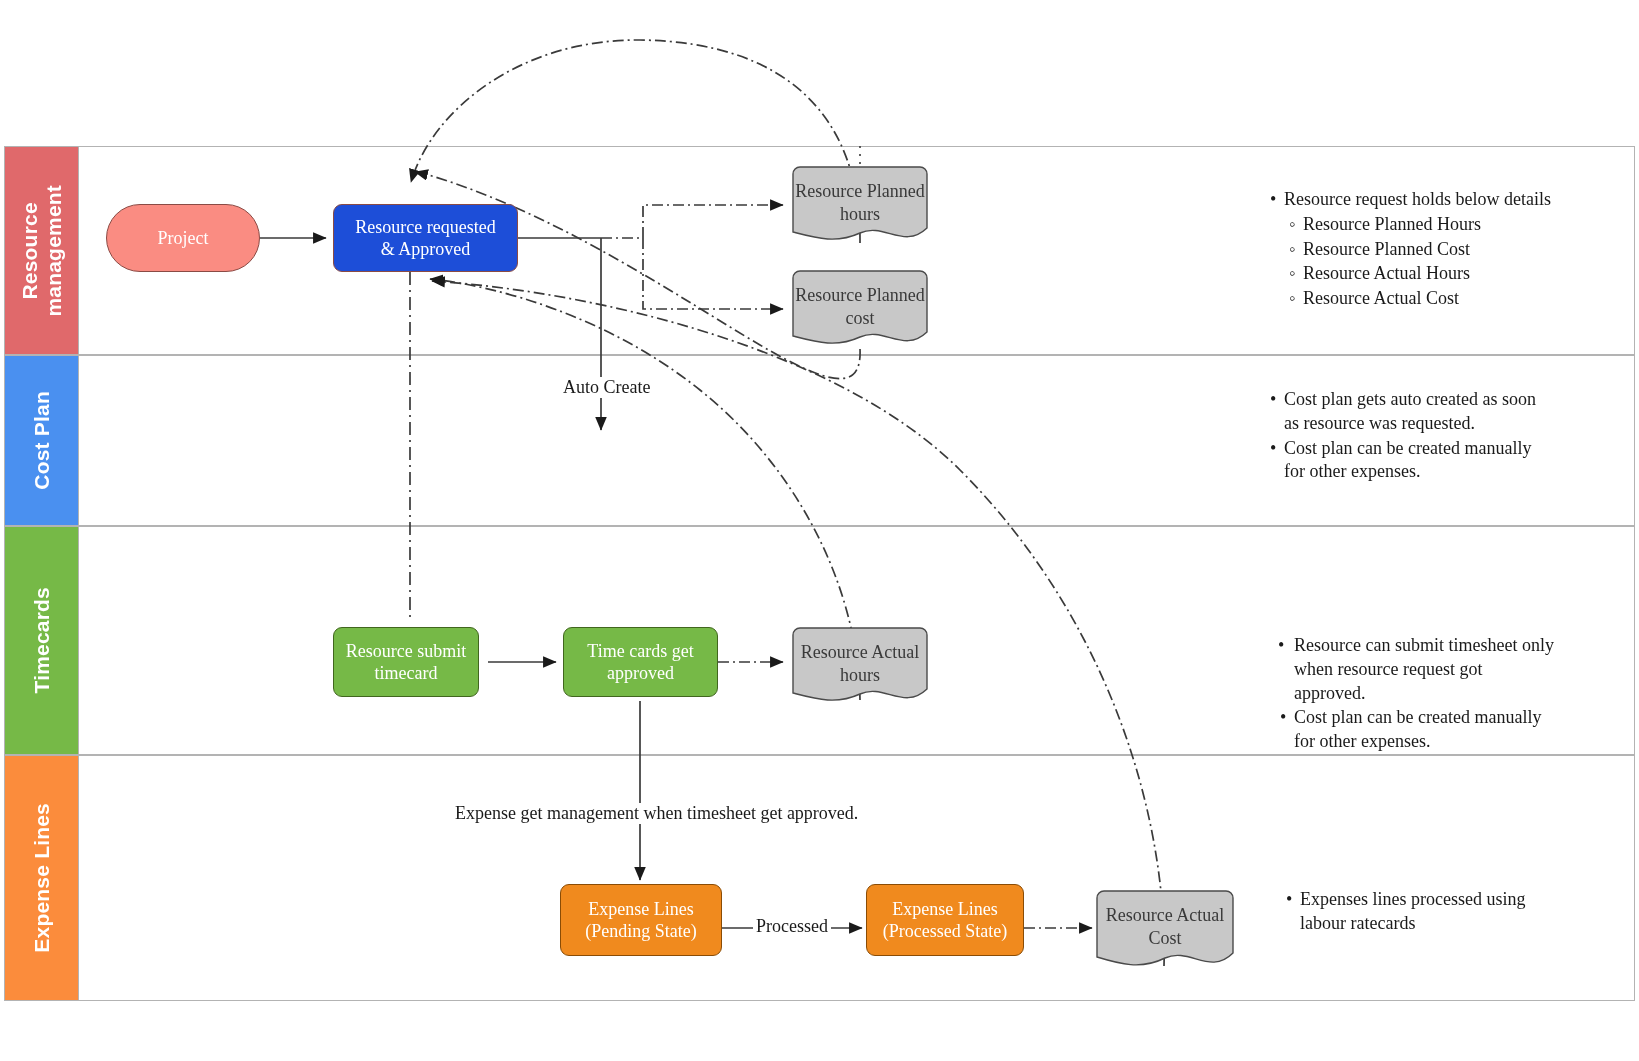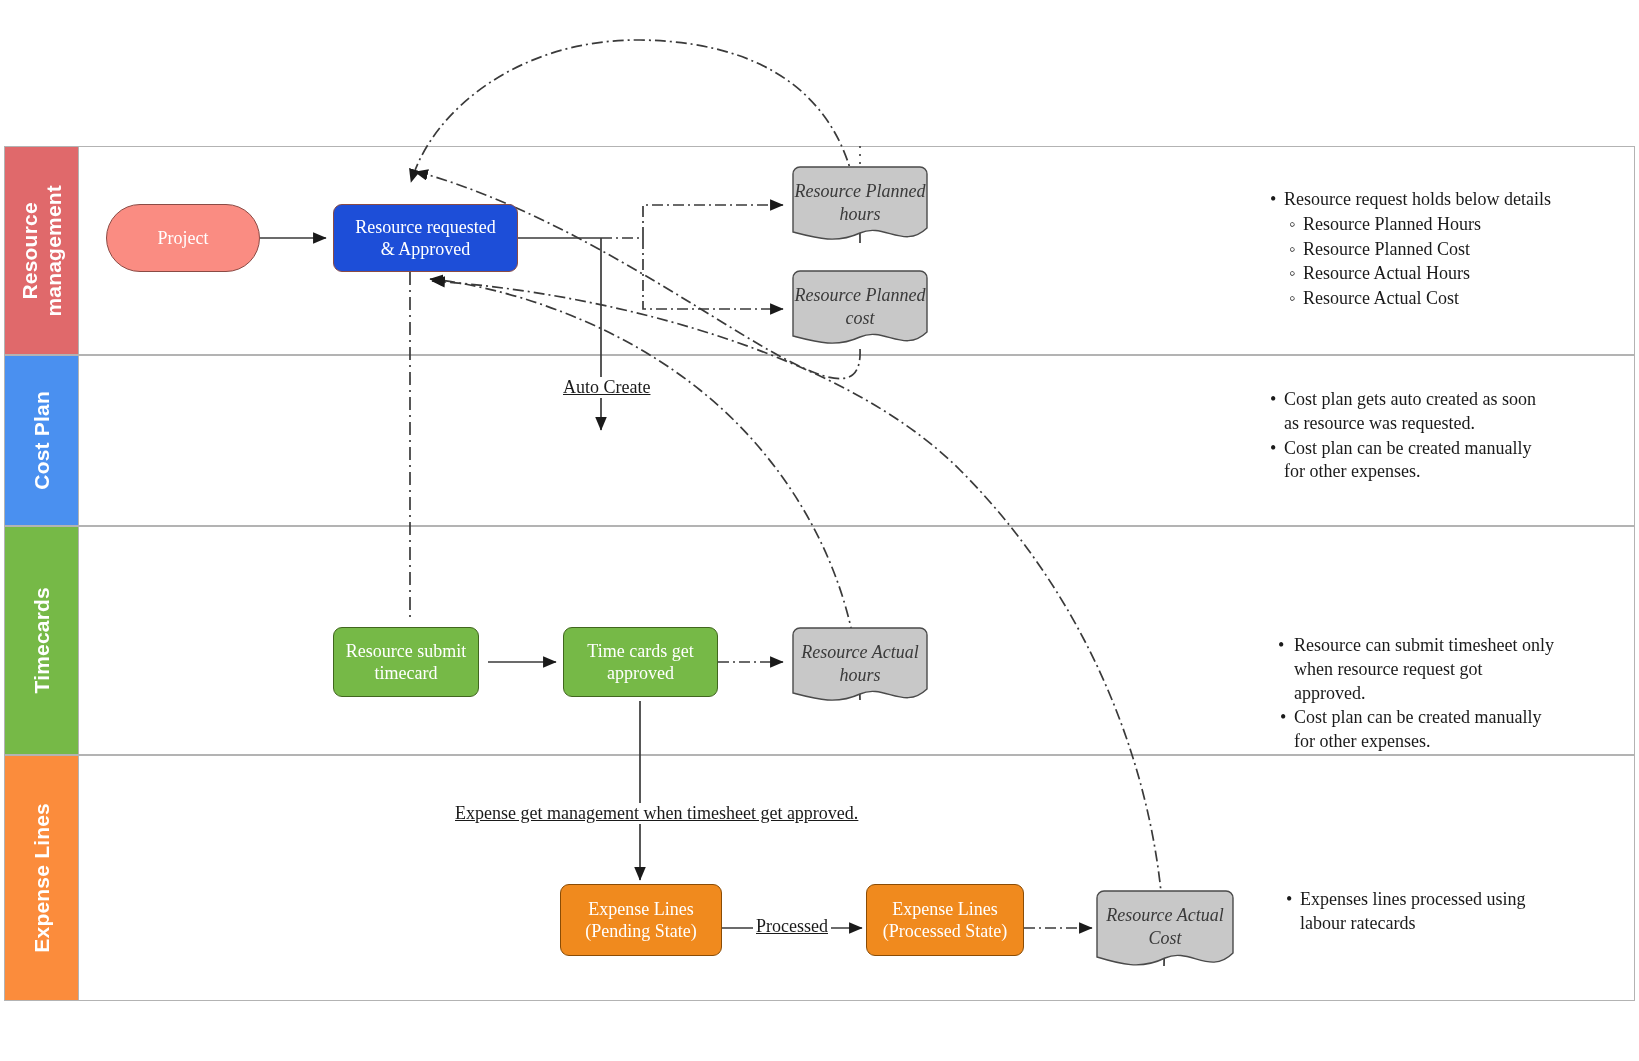--- a/index.html
+++ b/index.html
@@ -86,33 +86,31 @@
   .doc-label {
     position: absolute;
     left: 0;
     right: 0;
     top: 14px;
     text-align: center;
     color: #3a3a3a;
     font-size: 18px;
     line-height: 1.25;
     white-space: pre-line;
-    font-style: italic;
   }
 
   
   .edge-label {
     position: absolute;
     color: #1a1a1a;
     font-size: 18px;
     white-space: nowrap;
     background: #ffffff;
     padding: 0 3px;
     z-index: 5;
-    text-decoration: underline;
   }
 
   
   .notes {
     position: absolute;
     color: #1a1a1a;
     font-size: 18px;
     line-height: 1.32;
     z-index: 3;
   }

